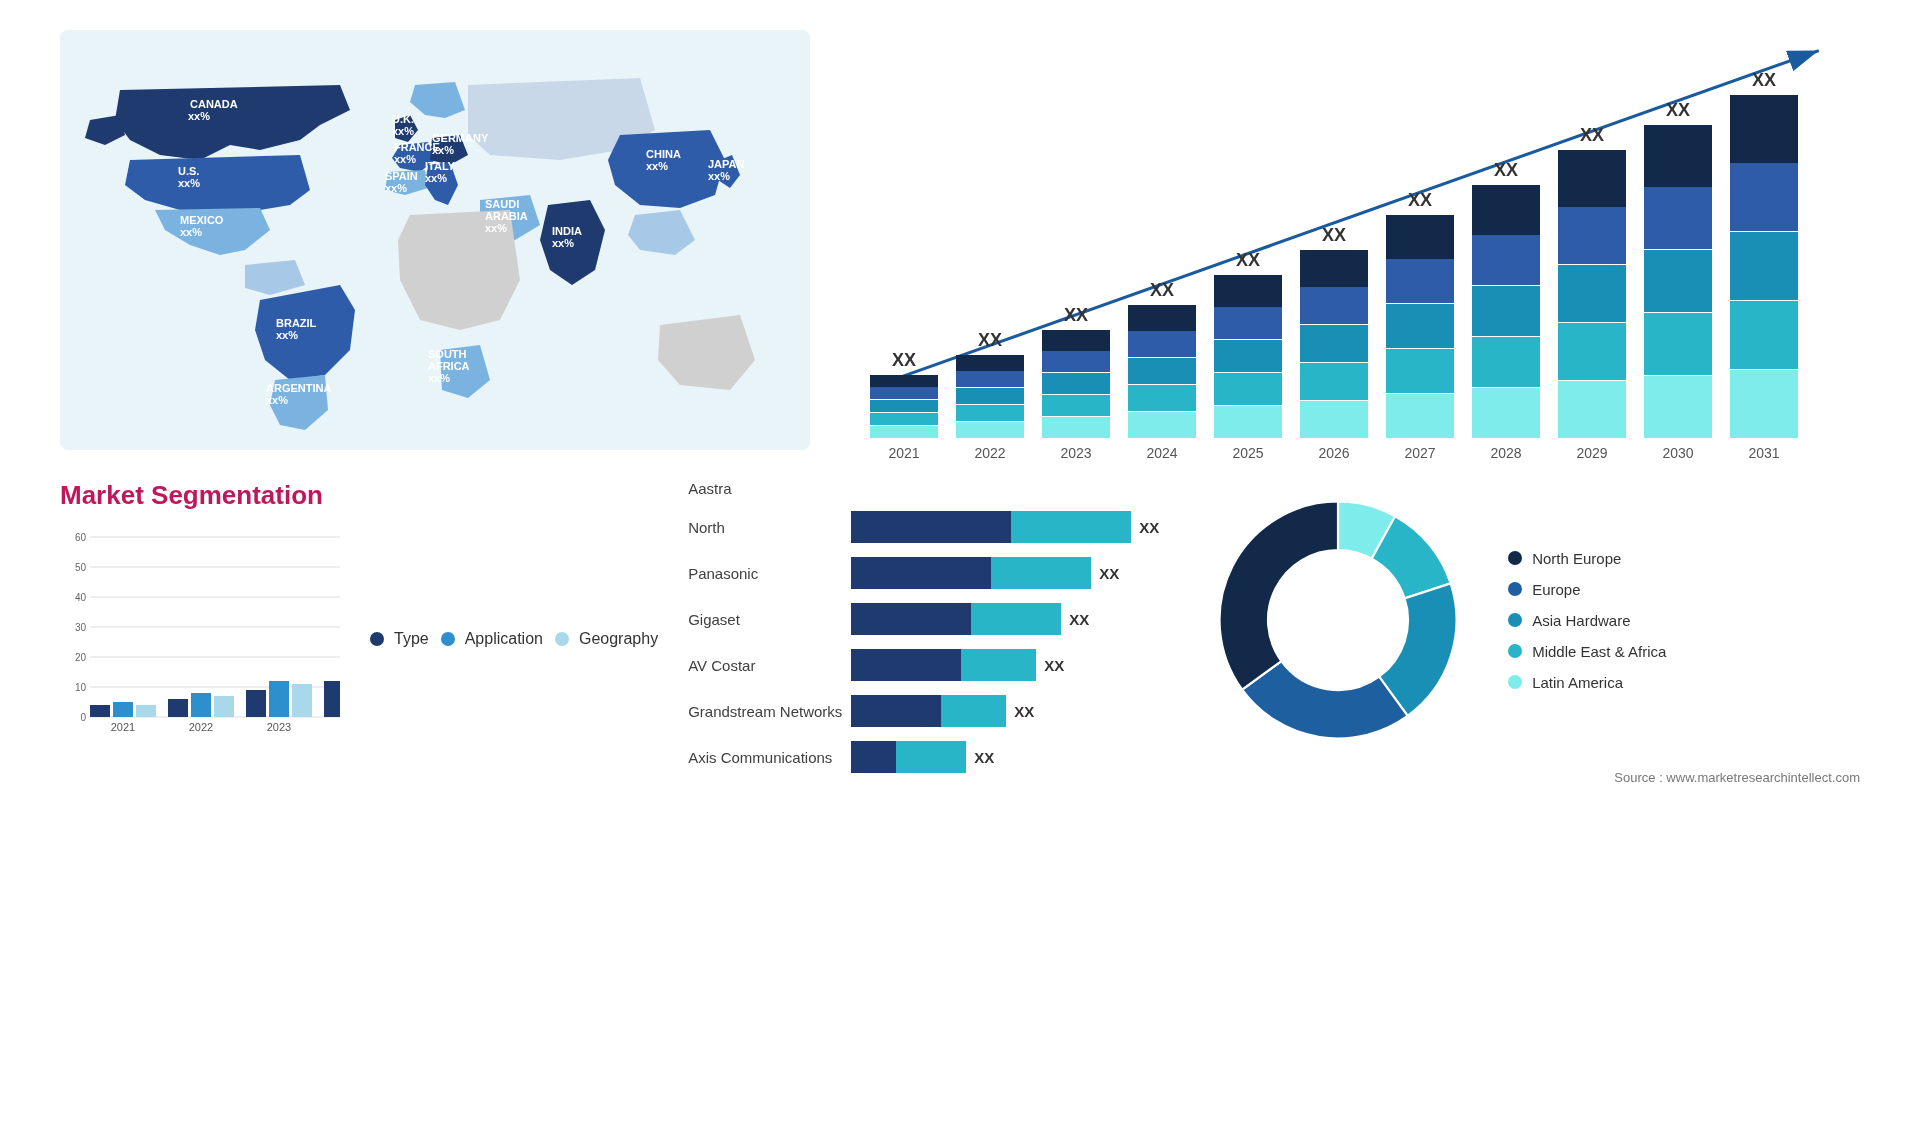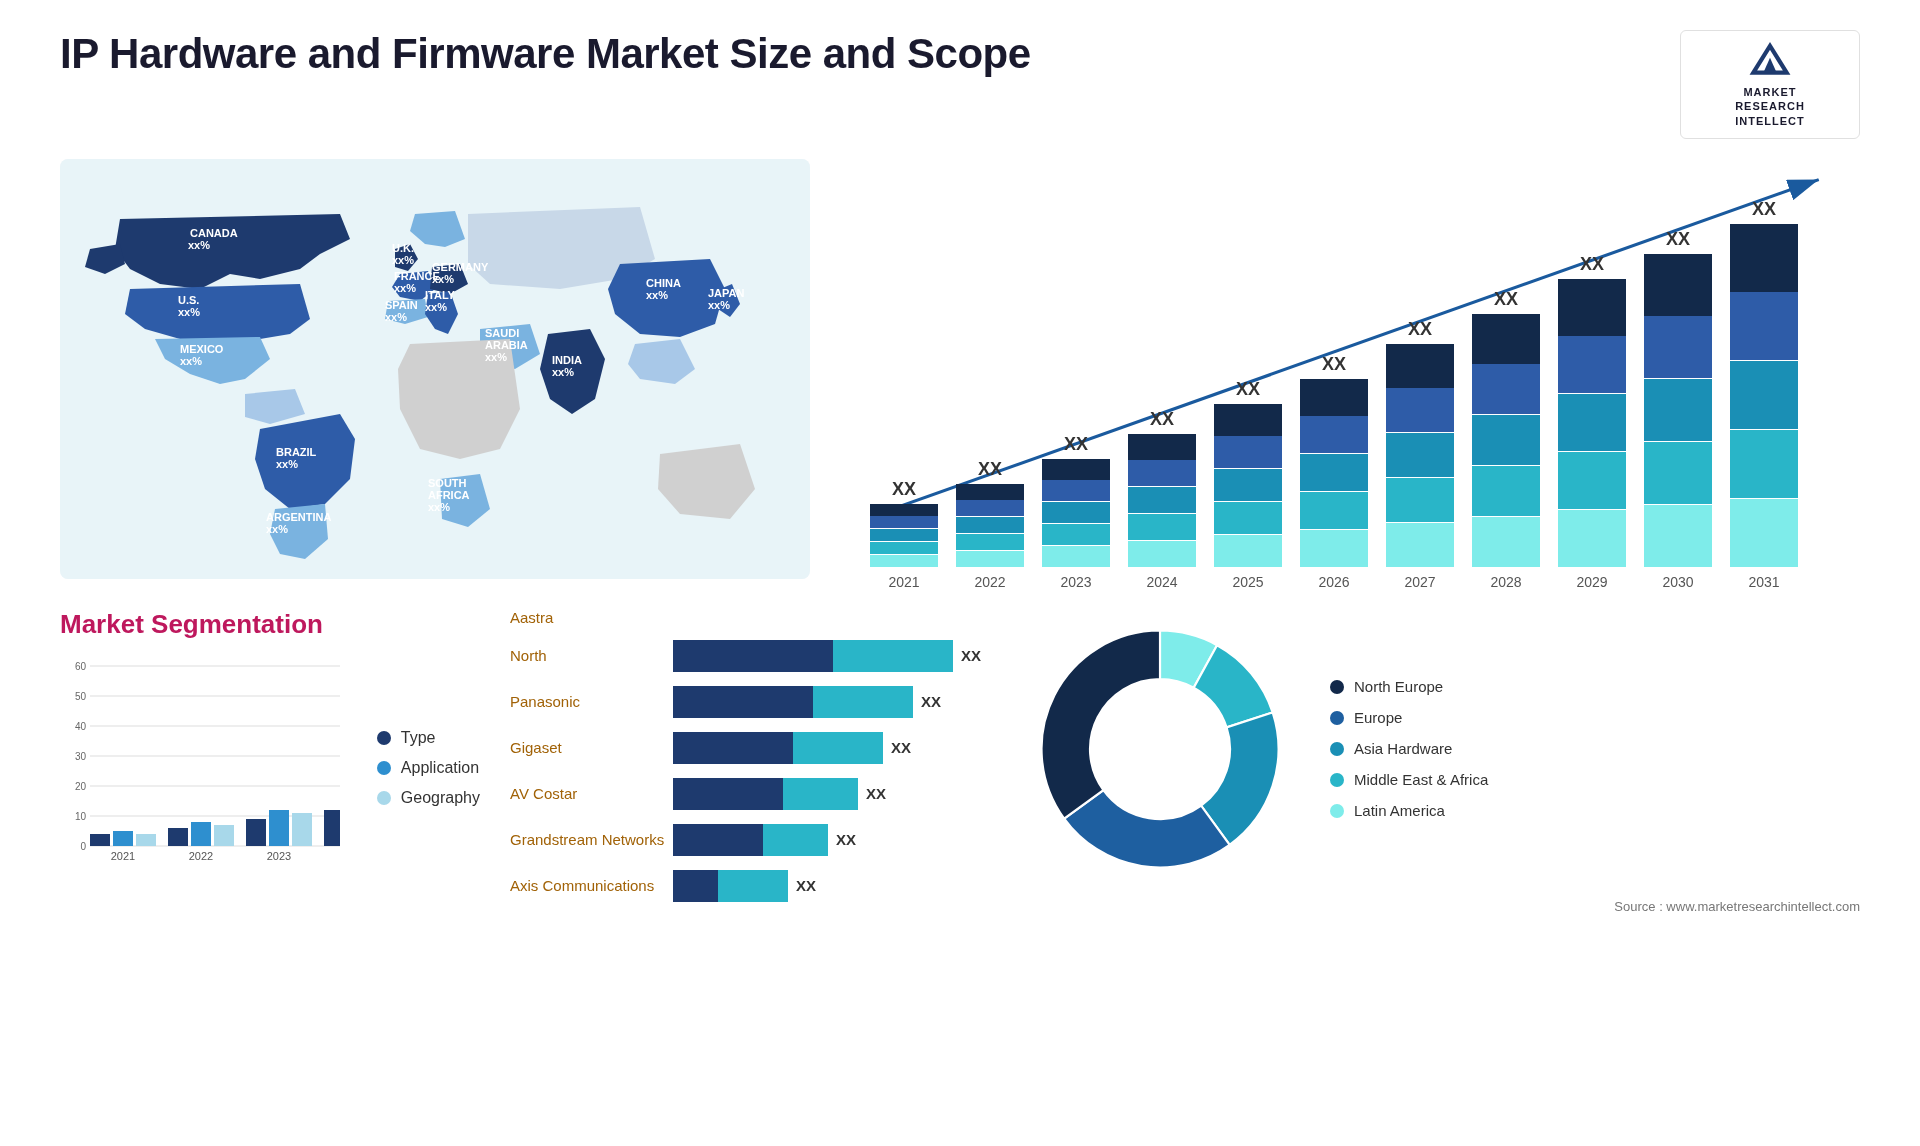--- a/index.html
+++ b/index.html
@@ -128,21 +128,20 @@
     .seg-chart-wrap {
       display: flex;
       align-items: center;
       gap: 30px;
     }
     .seg-chart {
       flex: 1;
     }
     .seg-legend {
       display: flex;
-      flex-direction: column;
       gap: 12px;
     }
     .legend-item {
       display: flex;
       align-items: center;
       gap: 10px;
       font-size: 16px;
       color: #333;
     }
     .legend-dot {
@@ -156,21 +155,21 @@
       flex: 0 0 480px;
     }
     .player-row {
       display: flex;
       align-items: center;
       margin-bottom: 14px;
       gap: 8px;
     }
     .player-name {
       font-size: 15px;
-      color: #a16207;
+      color: #404040;
       width: 155px;
       flex-shrink: 0;
     }
     .player-bar-wrap {
       flex: 1;
       display: flex;
       align-items: center;
       gap: 8px;
     }
     .player-bar {
@@ -213,34 +212,20 @@
       font-size: 11px;
       fill: #fff;
       font-weight: 600;
     }
   </style>
 </head>
 <body>
 
 <div class="page">
 
-  <div class="header">
-    <h1 class="page-title">IP Hardware and Firmware Market Size and Scope</h1>
-    <div class="logo-area">
-      <svg class="logo-icon" viewBox="0 0 60 48">
-        <polygon points="10,38 30,6 50,38" fill="none" stroke="#1e3a6e" stroke-width="5"></polygon>
-        <polygon points="22,38 30,20 38,38" fill="#1e3a6e"></polygon>
-      </svg>
-      <div class="logo-text">
-        <span>MARKET</span><br>
-        <span>RESEARCH</span><br>
-        <span>INTELLECT</span>
-      </div>
-    </div>
-  </div>
 
   <div class="top-section">
 
     <div class="map-container">
       <svg viewBox="0 0 750 420" class="world-map-svg">
 
         <rect width="750" height="420" fill="#e8f4f8"></rect>
 
         <path d="M 60,60 L 280,55 L 290,80 L 260,95 L 240,110 L 200,120 L 170,115 L 140,130 L 100,125 L 70,110 L 55,90 Z" fill="#1e3a6e"></path>
 

